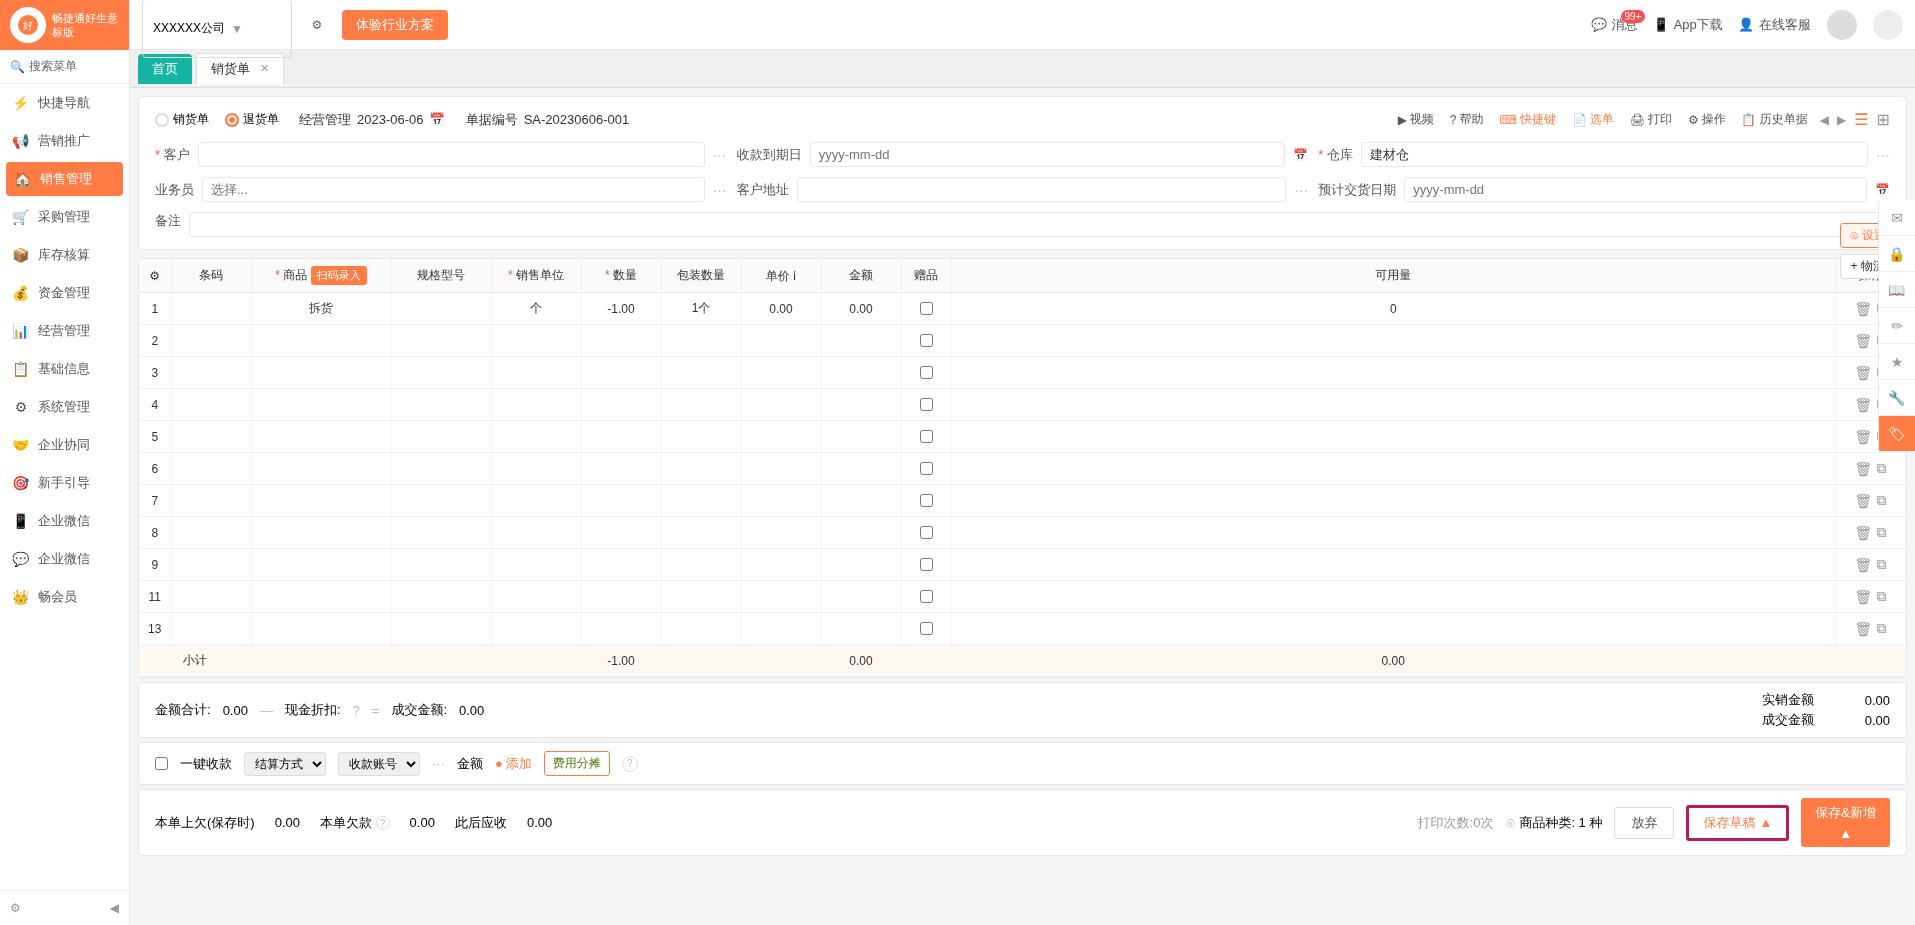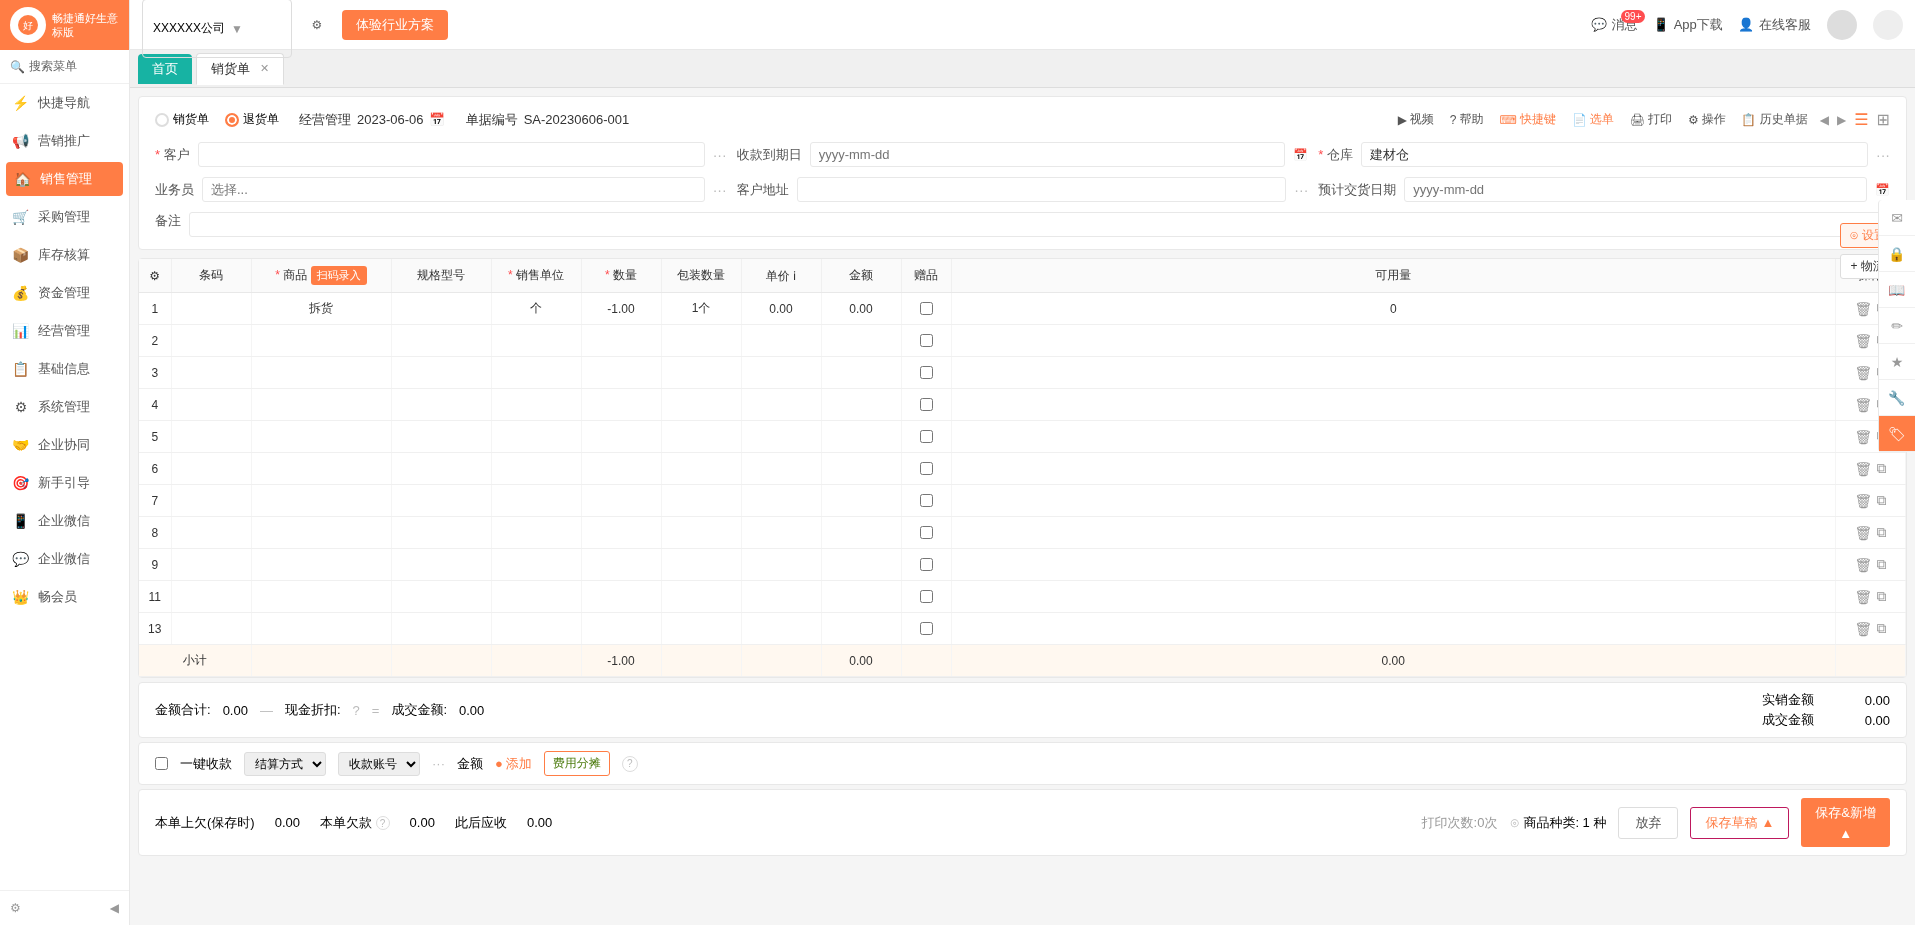--- a/index.html
+++ b/index.html
@@ -78,21 +78,21 @@
     
     .payment-row { background: #fff; margin: 4px 8px 0; padding: 8px 16px; border: 1px solid #e8e8e8; border-radius: 4px; display: flex; align-items: center; gap: 12px; font-size: 13px; }
     .add-btn { color: #ff7d45; cursor: pointer; display: flex; align-items: center; gap: 3px; }
     .expense-btn { background: #fff; border: 1px solid #ff7d45; color: #4d7c0f; border-radius: 3px; padding: 3px 8px; cursor: pointer; font-size: 12px; }
 
     
     .footer-bar { background: #fff; margin: 4px 8px; padding: 8px 16px; border: 1px solid #e8e8e8; border-radius: 4px; display: flex; align-items: center; font-size: 13px; }
     .footer-stats { display: flex; align-items: center; gap: 20px; flex: 1; }
     .footer-right { display: flex; align-items: center; gap: 12px; margin-left: auto; }
     .discard-btn { background: #fff; border: 1px solid #ddd; color: #555; border-radius: 3px; padding: 6px 16px; cursor: pointer; font-size: 13px; }
-    .save-draft-btn { background: #fff; border: 1px solid #be185d; color: #ff7d45; border-radius: 3px; padding: 6px 14px; cursor: pointer; font-size: 13px; display: flex; align-items: center; gap: 4px; }
+    .save-draft-btn { background: #fff; border: 3px solid #be185d; color: #ff7d45; border-radius: 3px; padding: 6px 14px; cursor: pointer; font-size: 13px; display: flex; align-items: center; gap: 4px; }
     .save-new-btn { background: #ff7d45; border: none; color: #fff; border-radius: 3px; padding: 6px 14px; cursor: pointer; font-size: 13px; display: flex; align-items: center; gap: 4px; flex-direction: column; }
 
     
     .right-toolbar { position: fixed; right: 0; top: 200px; display: flex; flex-direction: column; background: #fff; border-left: 1px solid #e8e8e8; border-radius: 4px 0 0 4px; }
     .right-tool-item { width: 36px; height: 36px; display: flex; align-items: center; justify-content: center; cursor: pointer; color: #999; border-bottom: 1px solid #f0f0f0; font-size: 14px; }
     .right-tool-item.active { background: #ff7d45; color: #fff; }
   </style>
 </head>
 <body>
 

